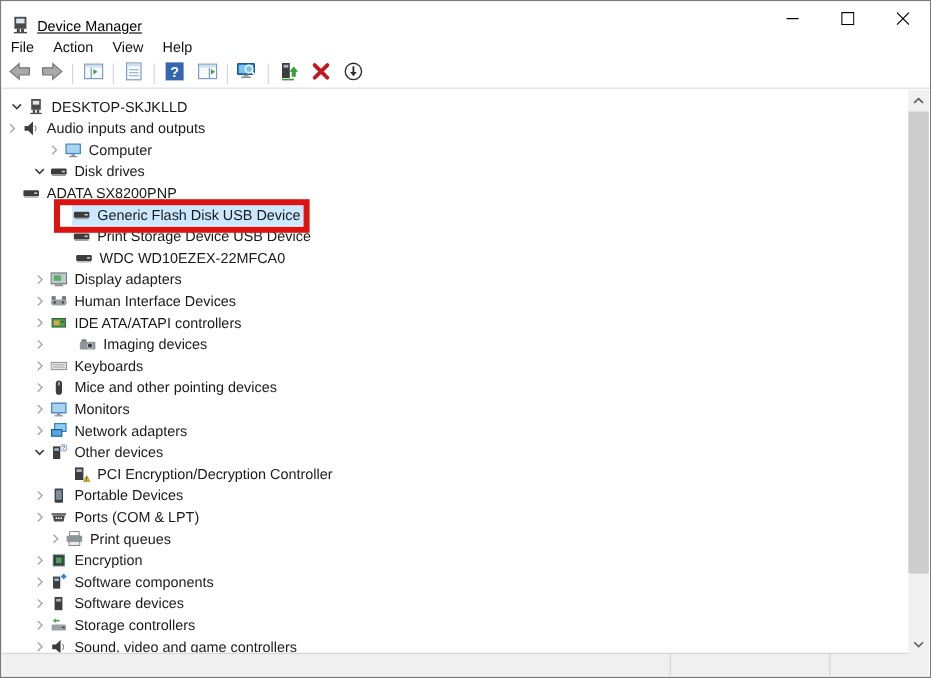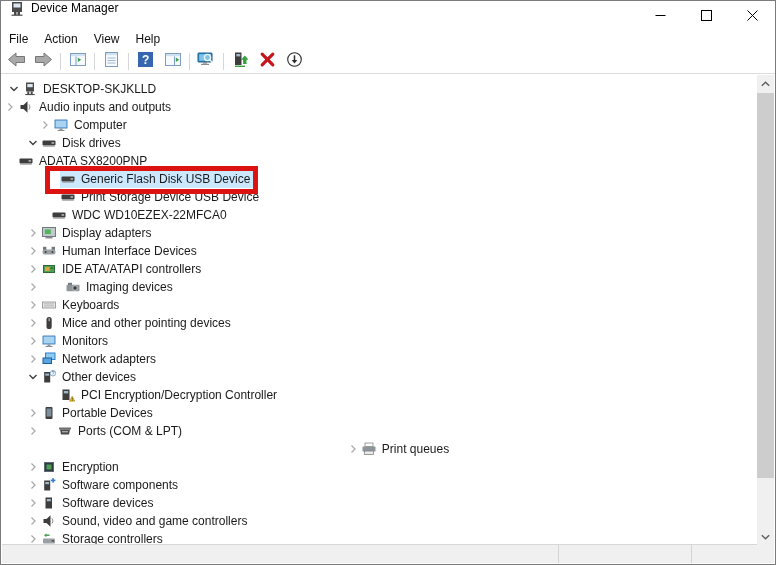--- a/index.html
+++ b/index.html
@@ -1,21 +1,21 @@
 <!DOCTYPE html>
 <html><head>
 <meta charset="utf-8">
 <style>
   * { box-sizing: border-box; margin: 0; padding: 0; }
   html,body { width:776px; height:565px; }
   body { font-family: "Liberation Sans", sans-serif; font-size:12px; color:#1a1a1a; background:#fff; }
   .window { position:relative; width:776px; height:565px; border:1px solid #7b7b7b; background:#fff; overflow:hidden; }
 
   
-  .titlebar { height:28px; display:flex; align-items:flex-start; background:#fff; }
+  .titlebar { height:28px; display:flex; align-items:flex-end; background:#fff;text-decoration:underline; }
   .titlebar .app-ico { margin:0 6px 0 8px; width:16px; height:16px; }
   .title-text { font-size:12px; color:#000; }
   .caption-buttons { margin-left:auto; display:flex; height:28px; }
   .cap-btn { width:46px; height:28px; display:flex; align-items:center; justify-content:center; }
   .cap-btn svg { display:block; }
 
   
   .menubar { height:20px; display:flex; align-items:center; background:#fff; }
   .menu-item { padding:2px 8px; height:20px; display:flex; align-items:center; color:#111; }
 
@@ -280,21 +280,21 @@
             <span class="ticon">
               <svg width="14" height="14" viewBox="0 0 14 14">
                 <rect x="0.5" y="4.5" width="13" height="5" rx="1" fill="#3d3d3d"></rect>
                 <rect x="9.5" y="6.3" width="2.6" height="1.3" fill="#cfcfcf"></rect>
                 <rect x="1.2" y="9.8" width="11.6" height="0.9" fill="#9a9a9a"></rect>
               </svg>
             </span>
             <span class="tlabel">Print Storage Device USB Device</span>
           </span>
         </div>
-        <div class="tree-row" style="padding-left: 33px;">
+        <div class="tree-row" style="padding-left: 44px;">
           <span class="chev"></span>
           <span class="row-body">
             <span class="ticon">
               <svg width="14" height="14" viewBox="0 0 14 14">
                 <rect x="0.5" y="4.5" width="13" height="5" rx="1" fill="#3d3d3d"></rect>
                 <rect x="9.5" y="6.3" width="2.6" height="1.3" fill="#cfcfcf"></rect>
                 <rect x="1.2" y="9.8" width="11.6" height="0.9" fill="#9a9a9a"></rect>
               </svg>
             </span>
             <span class="tlabel">WDC WD10EZEX-22MFCA0</span>
@@ -481,40 +481,40 @@
           <span class="row-body">
             <span class="ticon">
               <svg width="14" height="14" viewBox="0 0 14 14">
                 <rect x="3.5" y="1" width="7" height="12" rx="1" fill="#3d3d3d"></rect>
                 <rect x="4.6" y="2.5" width="4.8" height="8" fill="#7d8f9e"></rect>
               </svg>
             </span>
             <span class="tlabel">Portable Devices</span>
           </span>
         </div>
-        <div class="tree-row" style="padding-left: 23px; gap: 16px;">
+        <div class="tree-row" style="padding-left: 23px;">
           <span class="chev">
             <svg width="12" height="12" viewBox="0 0 12 12">
               <polyline points="4.5,2.5 8,6 4.5,9.5" fill="none" stroke="#a8a8a8" stroke-width="1.2"></polyline>
             </svg>
           </span>
           <span class="row-body">
             <span class="ticon">
               <svg width="14" height="14" viewBox="0 0 14 14">
                 <rect x="1" y="3.5" width="12" height="2" fill="#6f6f6f"></rect>
                 <path d="M2 5.5 L12 5.5 L11 10.5 L3 10.5 Z" fill="#4a4a4a"></path>
                 <circle cx="5" cy="7.8" r="0.7" fill="#fff"></circle>
                 <circle cx="7" cy="7.8" r="0.7" fill="#fff"></circle>
                 <circle cx="9" cy="7.8" r="0.7" fill="#fff"></circle>
               </svg>
             </span>
             <span class="tlabel">Ports (COM &amp; LPT)</span>
           </span>
         </div>
-        <div class="tree-row" style="padding-left: 23px; justify-content: center;">
+        <div class="tree-row" style="padding-left: 36px;">
           <span class="chev">
             <svg width="12" height="12" viewBox="0 0 12 12">
               <polyline points="4.5,2.5 8,6 4.5,9.5" fill="none" stroke="#a8a8a8" stroke-width="1.2"></polyline>
             </svg>
           </span>
           <span class="row-body">
             <span class="ticon">
               <svg width="14" height="14" viewBox="0 0 14 14">
                 <rect x="3" y="1" width="8" height="3.5" fill="#fdfdfd" stroke="#777" stroke-width="0.7"></rect>
                 <rect x="0.5" y="4.5" width="13" height="5" rx="0.5" fill="#8f969b"></rect>
@@ -577,42 +577,42 @@
         </div>
         <div class="tree-row" style="padding-left: 23px;">
           <span class="chev">
             <svg width="12" height="12" viewBox="0 0 12 12">
               <polyline points="4.5,2.5 8,6 4.5,9.5" fill="none" stroke="#a8a8a8" stroke-width="1.2"></polyline>
             </svg>
           </span>
           <span class="row-body">
             <span class="ticon">
               <svg width="14" height="14" viewBox="0 0 14 14">
-                <polygon points="1.5,5 4.5,5 8.5,1.3 8.5,12.7 4.5,9 1.5,9" fill="#3d3d3d"></polygon>
-                <path d="M10 4.5 q2 2.5 0 5" fill="none" stroke="#8a8a8a" stroke-width="1"></path>
-              </svg>
-            </span>
-            <span class="tlabel">Sound, video and game controllers</span>
-          </span>
-        </div>
-        <div class="tree-row" style="padding-left: 23px;">
-          <span class="chev">
-            <svg width="12" height="12" viewBox="0 0 12 12">
-              <polyline points="4.5,2.5 8,6 4.5,9.5" fill="none" stroke="#a8a8a8" stroke-width="1.2"></polyline>
-            </svg>
-          </span>
-          <span class="row-body">
-            <span class="ticon">
-              <svg width="14" height="14" viewBox="0 0 14 14">
                 <path d="M2 3.2 l2.4 -2 v1.2 h3.2 v1.6 h-3.2 v1.2 Z" fill="#4f9e55"></path>
                 <rect x="1" y="6.5" width="12" height="5" rx="1" fill="#9aa0a4"></rect>
                 <rect x="9.6" y="8.3" width="2.4" height="1.2" fill="#3d3d3d"></rect>
               </svg>
             </span>
             <span class="tlabel">Storage controllers</span>
+          </span>
+        </div>
+        <div class="tree-row" style="padding-left: 23px;">
+          <span class="chev">
+            <svg width="12" height="12" viewBox="0 0 12 12">
+              <polyline points="4.5,2.5 8,6 4.5,9.5" fill="none" stroke="#a8a8a8" stroke-width="1.2"></polyline>
+            </svg>
+          </span>
+          <span class="row-body">
+            <span class="ticon">
+              <svg width="14" height="14" viewBox="0 0 14 14">
+                <polygon points="1.5,5 4.5,5 8.5,1.3 8.5,12.7 4.5,9 1.5,9" fill="#3d3d3d"></polygon>
+                <path d="M10 4.5 q2 2.5 0 5" fill="none" stroke="#8a8a8a" stroke-width="1"></path>
+              </svg>
+            </span>
+            <span class="tlabel">Sound, video and game controllers</span>
           </span>
         </div>
       </div>
   </div>
 
   <div class="red-box"></div>
 
   <div class="scrollbar">
     <div class="sb-arrow sb-up">
       <svg width="9" height="6" viewBox="0 0 9 6">

